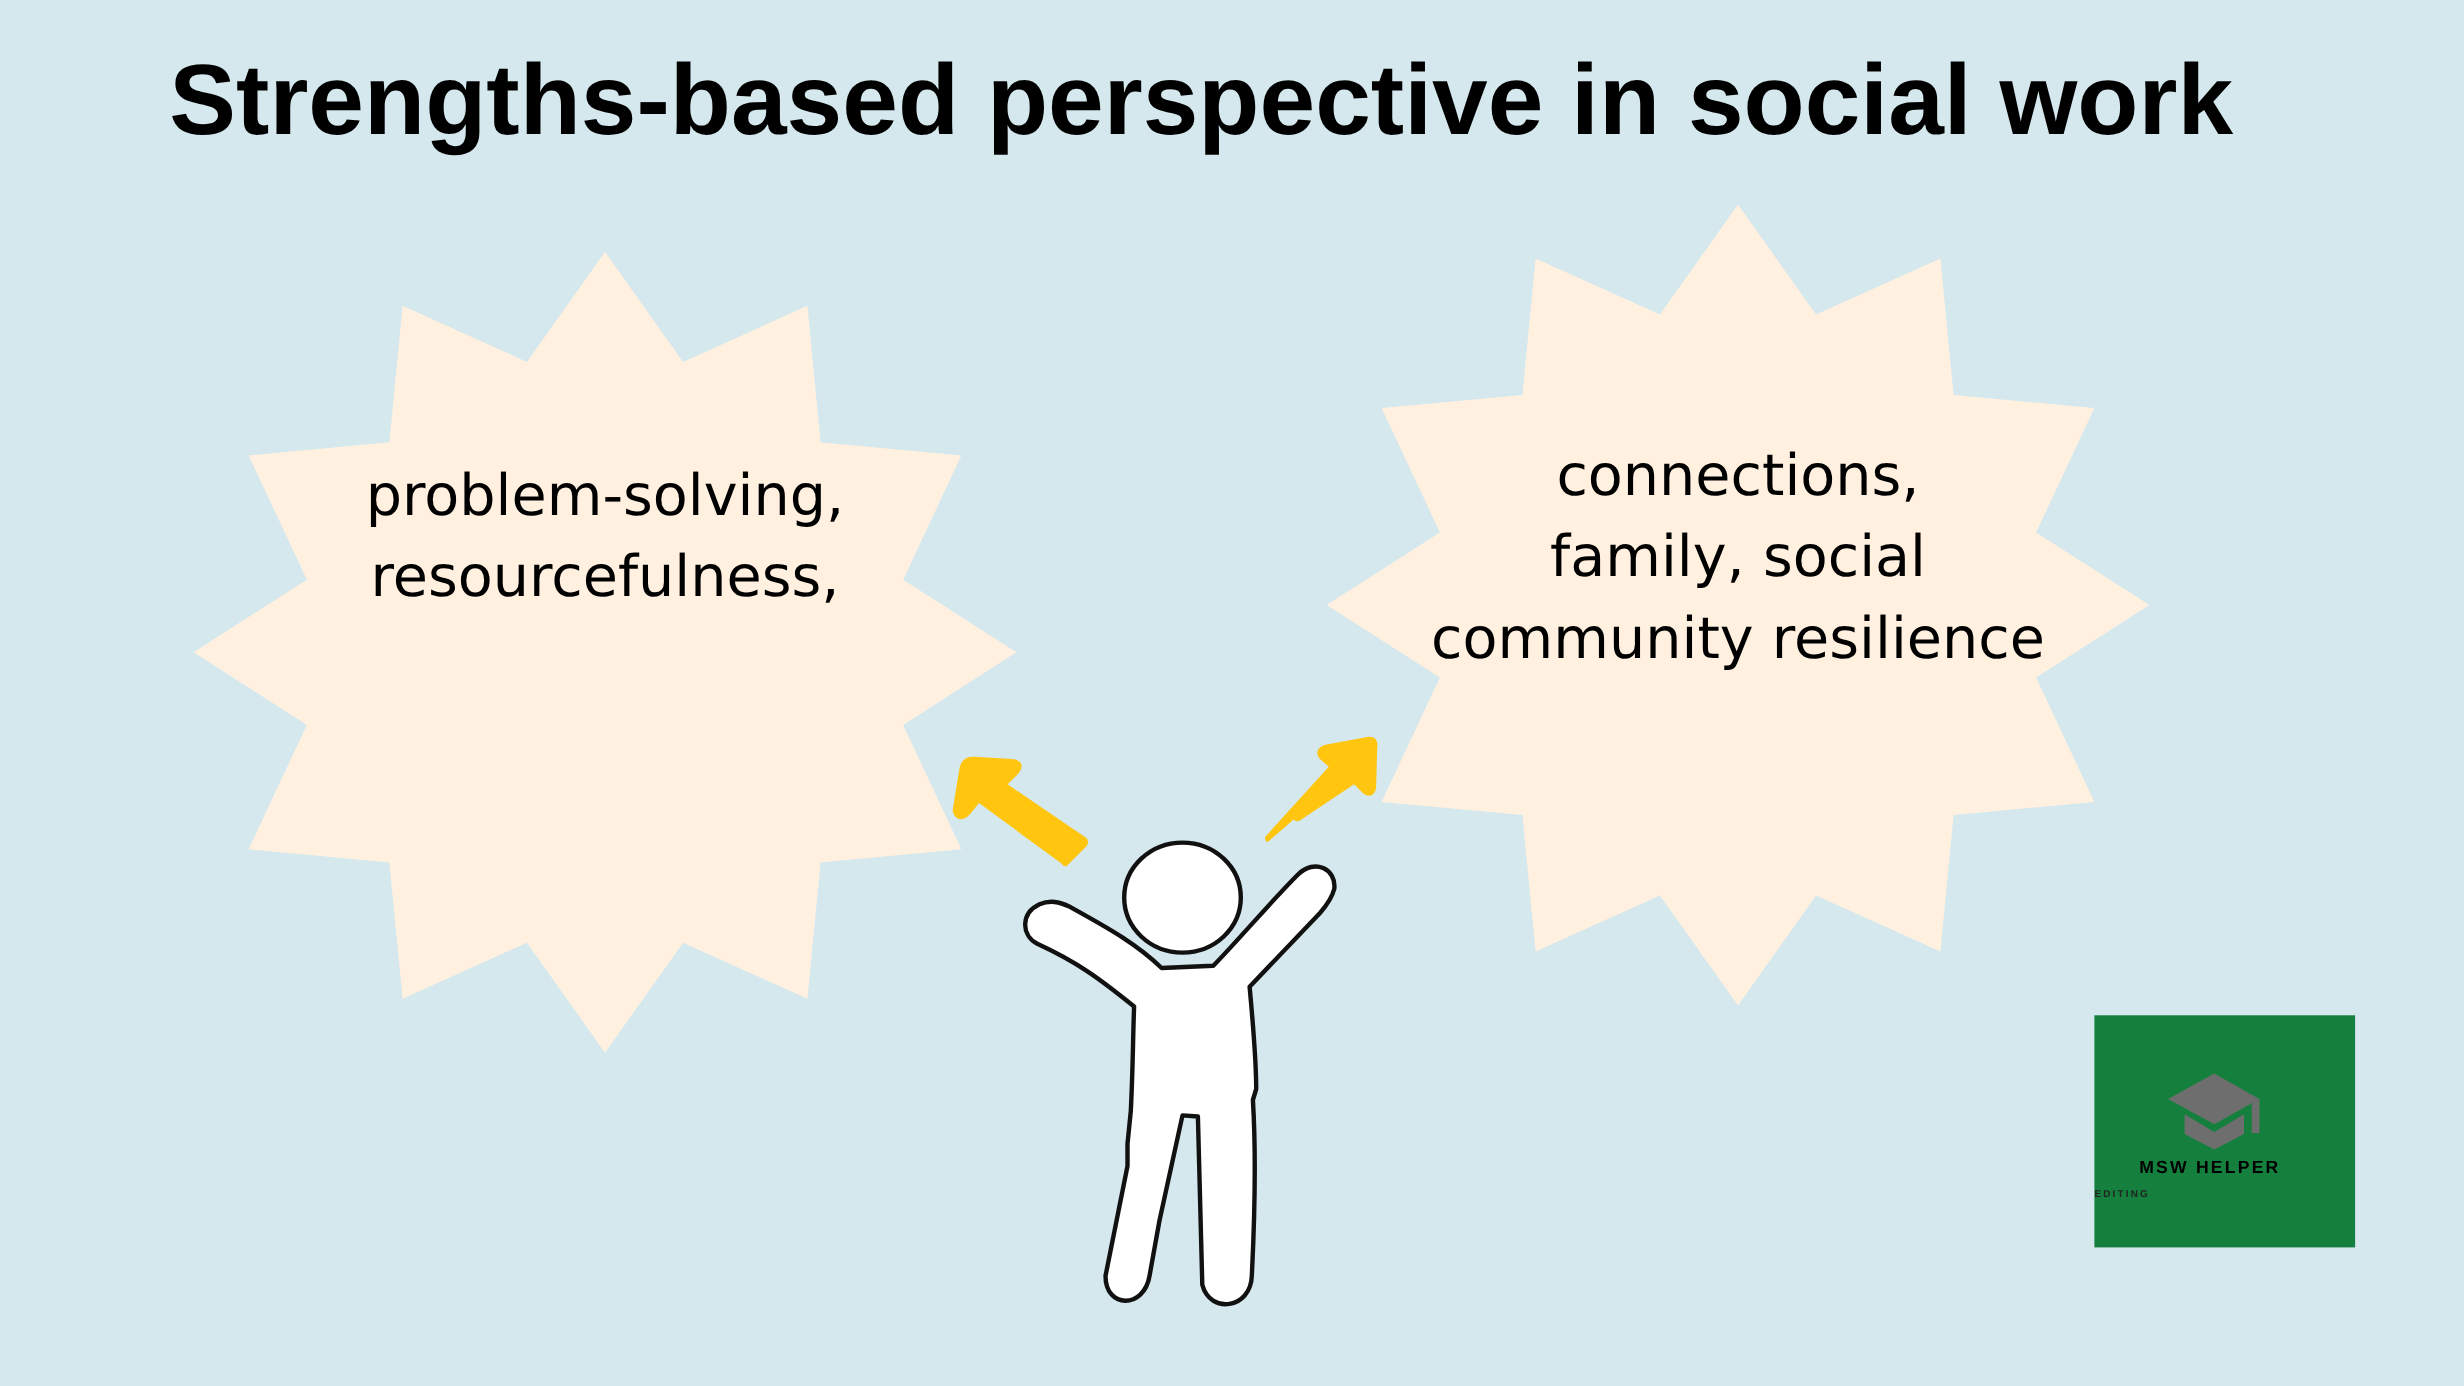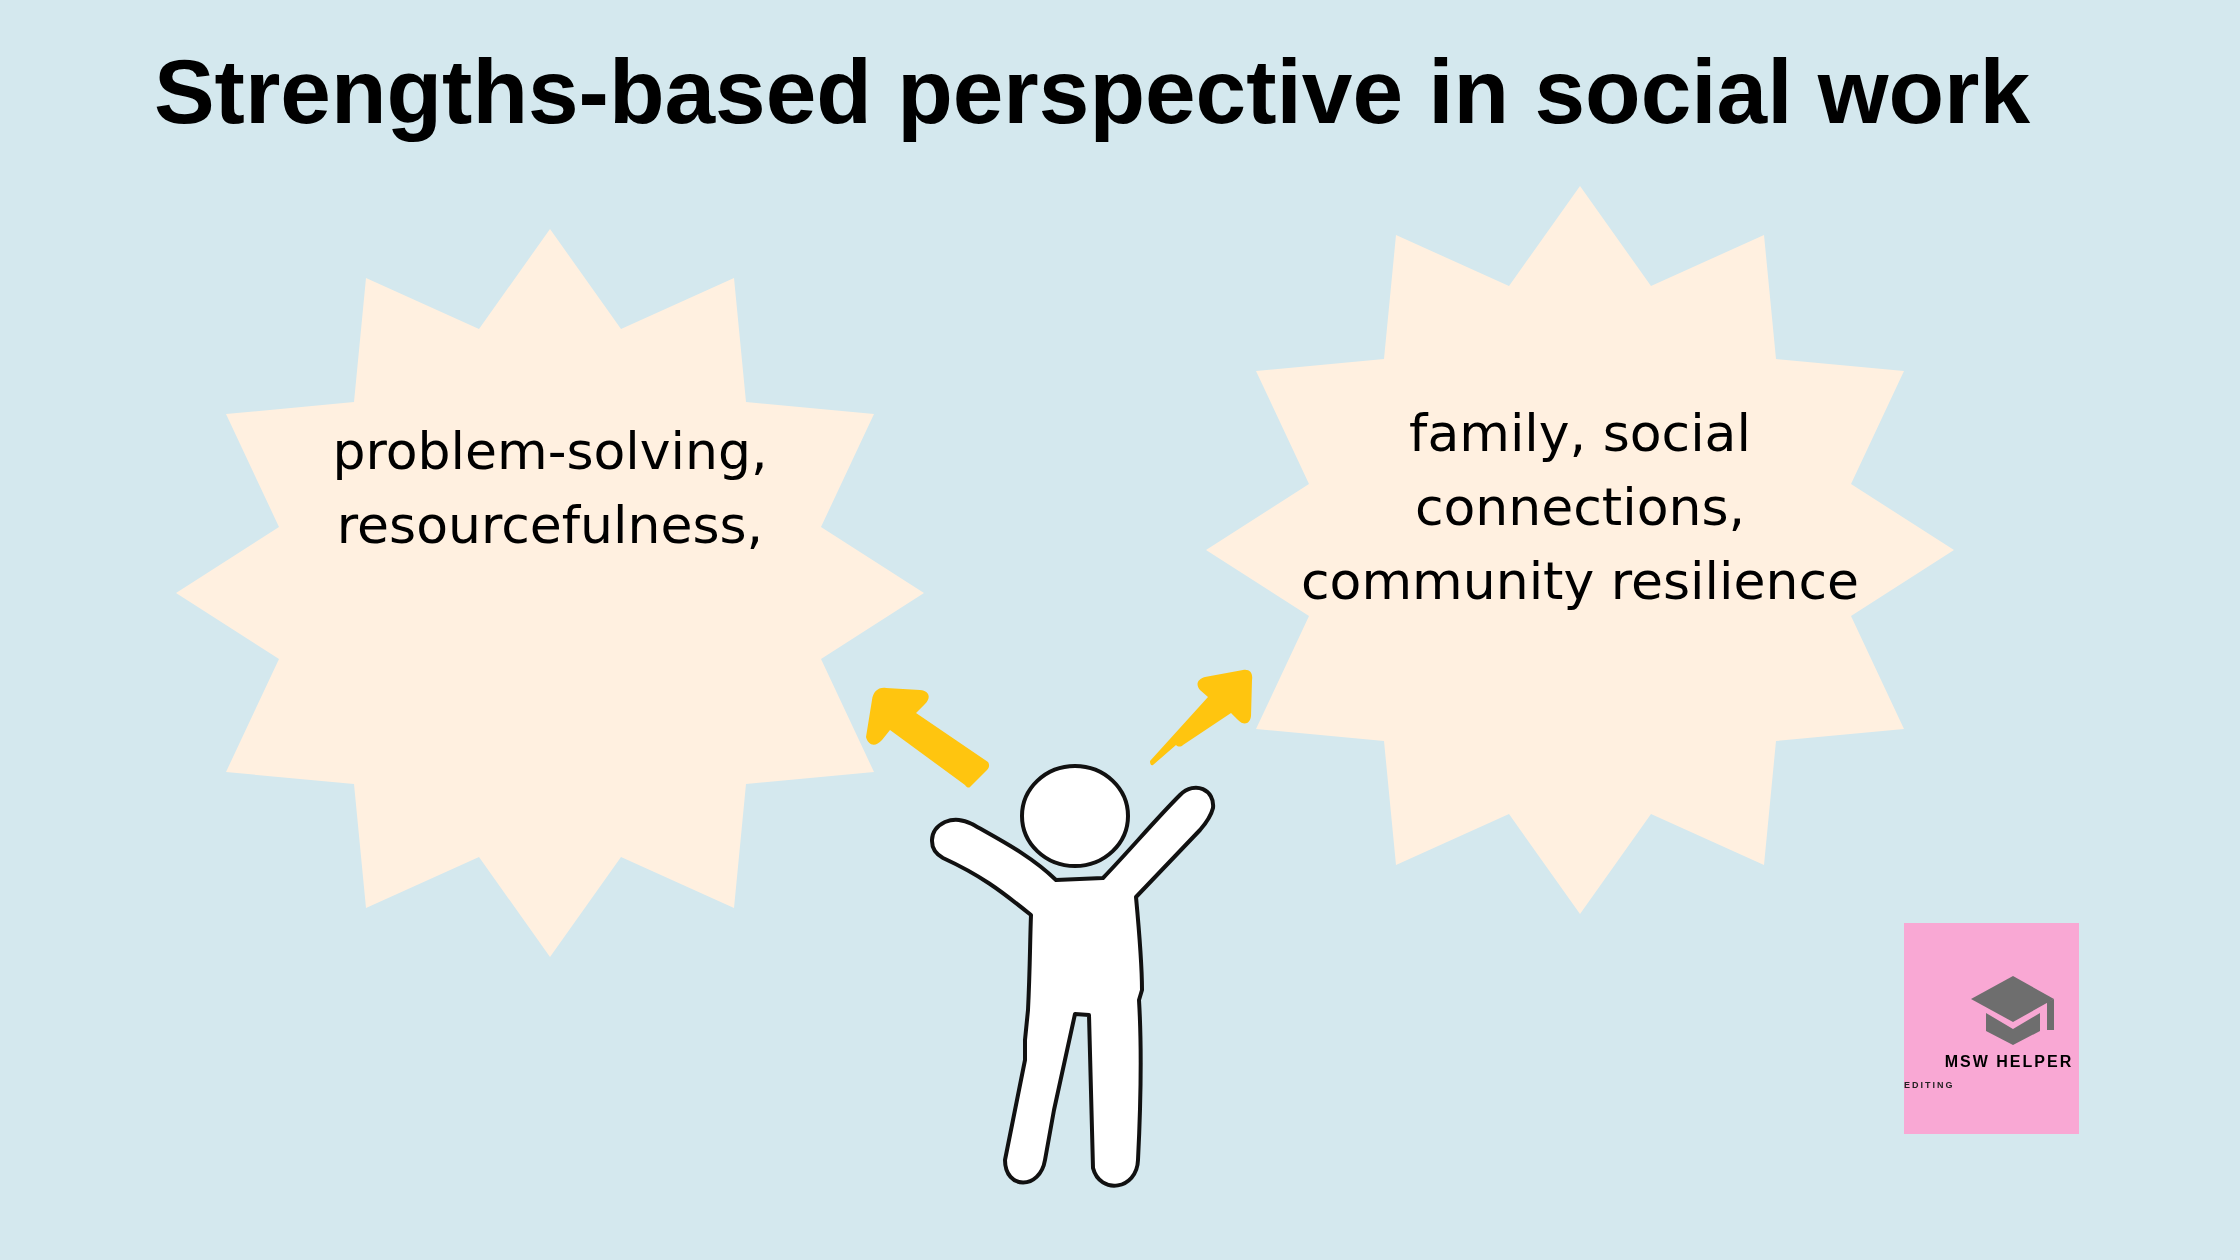--- a/index.html
+++ b/index.html
@@ -2,21 +2,21 @@
 <html><head>
 <meta charset="utf-8">
 <style>
   html, body { margin:0; padding:0; }
   body { width:2240px; height:1260px; background:#d4e8ee; position:relative; overflow:hidden; font-family:"DejaVu Sans", sans-serif; }
   .title { position:absolute; left:0; top:40px; width:2184px; text-align:center; font-family:"Liberation Sans", sans-serif; font-weight:bold; font-size:91px; color:#000; letter-spacing:0px; }
   svg.art { position:absolute; left:0; top:0; }
   .star-text { position:absolute; text-align:center; color:#000; }
   .star-heading { font-weight:bold; font-size:76px; line-height:90px; }
   .star-body { font-size:52px; line-height:74px; margin-top:34px; }
-  .logo { position:absolute; left:1904px; top:923px; width:175px; height:211px; background:#f9a8d4; }
+  .logo { position:absolute; left:1904px; top:923px; width:237px; height:211px; background:#15803d; }
   .logo-name { position:absolute; left:0; width:210px; top:130px; text-align:center; font-family:"Liberation Sans", sans-serif; font-weight:bold; font-size:16px; letter-spacing:2px; color:#000; }
   .logo-sub { position:absolute; left:0; width:210px; top:157px; text-align:left; font-family:"Liberation Sans", sans-serif; font-size:9px; letter-spacing:2px; color:#222; font-weight:bold; }
 </style>
 </head>
 <body>
 
 <div class="title">Strengths-based perspective in social work</div>
 
 <svg class="art" width="2240" height="1260" viewBox="0 0 2240 1260">
 
@@ -40,22 +40,22 @@
 
 <div class="star-text" style="left:300px; top:380px; width:500px;">
   <div class="star-body">
     <div>problem-solving,</div>
     <div>resourcefulness,</div>
   </div>
 </div>
 
 <div class="star-text" style="left:1260px; top:380px; width:640px;">
   <div class="star-body" style="margin-top:16px;">
+    <div>connections,</div>
     <div>family, social</div>
-    <div>connections,</div>
     <div>community resilience</div>
   </div>
 </div>
 
 <div class="logo">
   <svg width="210" height="130" viewBox="0 0 210 130" style="position:absolute;left:0;top:0;">
     <polygon points="67,76 109,53 150,76 109,99" fill="#6e6e6e"></polygon>
     <polygon points="82,90 82,108 109,122 136,108 136,90 109,106" fill="#6e6e6e"></polygon>
     <polygon points="143,79 150,76 150,107 143,107" fill="#6e6e6e"></polygon>
   </svg>

